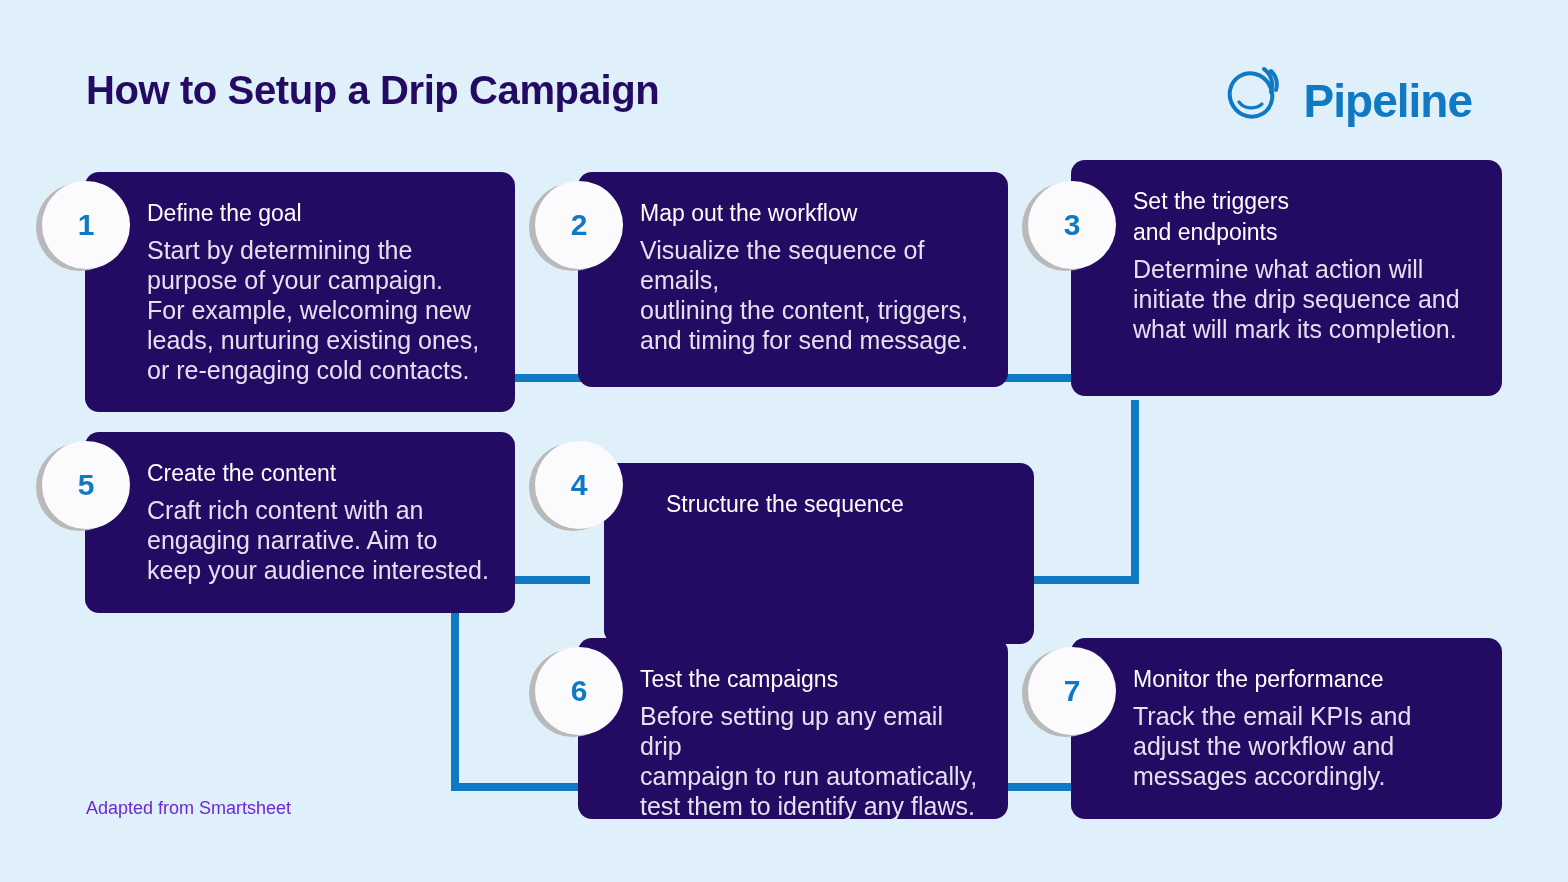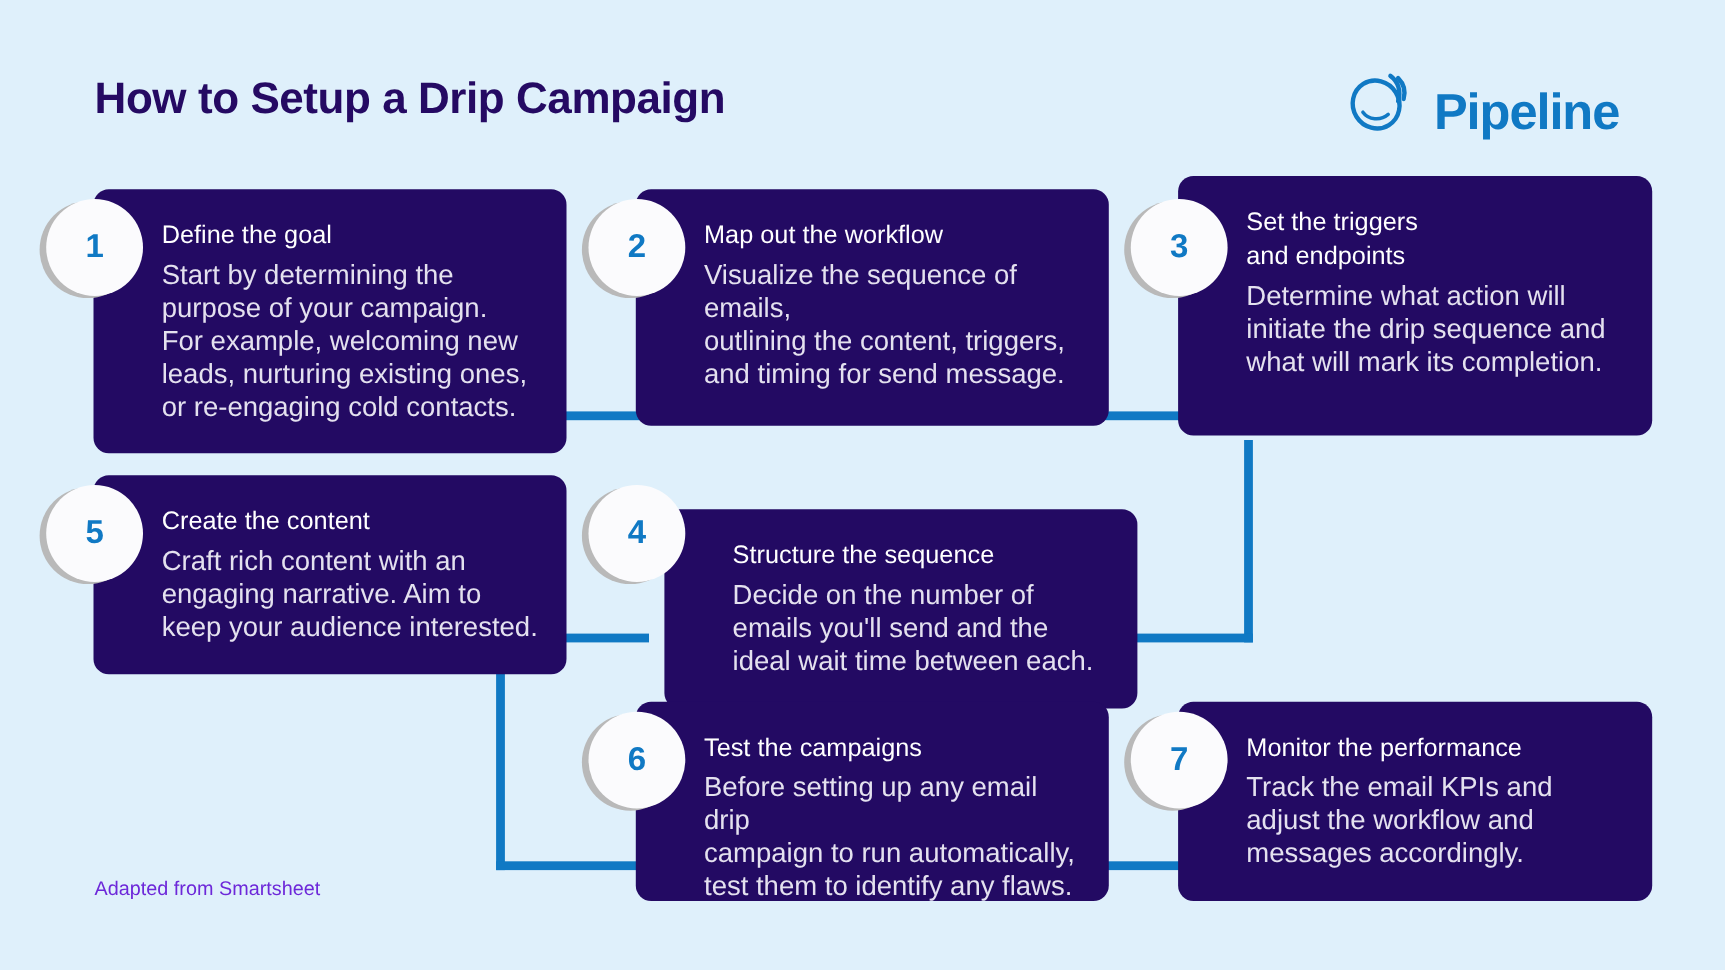--- a/index.html
+++ b/index.html
@@ -217,23 +217,20 @@
   <div class="badge" style="left:36px; top:441px;">
     <div class="badge-shadow"></div>
     <div class="badge-face">
       <span class="badge-num">5</span>
     </div>
   </div>
 
   <div class="card" style="left:604px; top:432px; width:430px; height:181px;margin-top:31px;">
     <div class="card-inner">
       <p class="card-title">Structure the sequence</p>
-      <p class="card-body">Decide on the number of
-emails you'll send and the
-ideal wait time between each.</p>
     </div>
   </div>
   <div class="badge" style="left:529px; top:441px;">
     <div class="badge-shadow"></div>
     <div class="badge-face">
       <span class="badge-num">4</span>
     </div>
   </div>
 
   <div class="card" style="left:578px; top:638px; width:430px; height:181px;">

